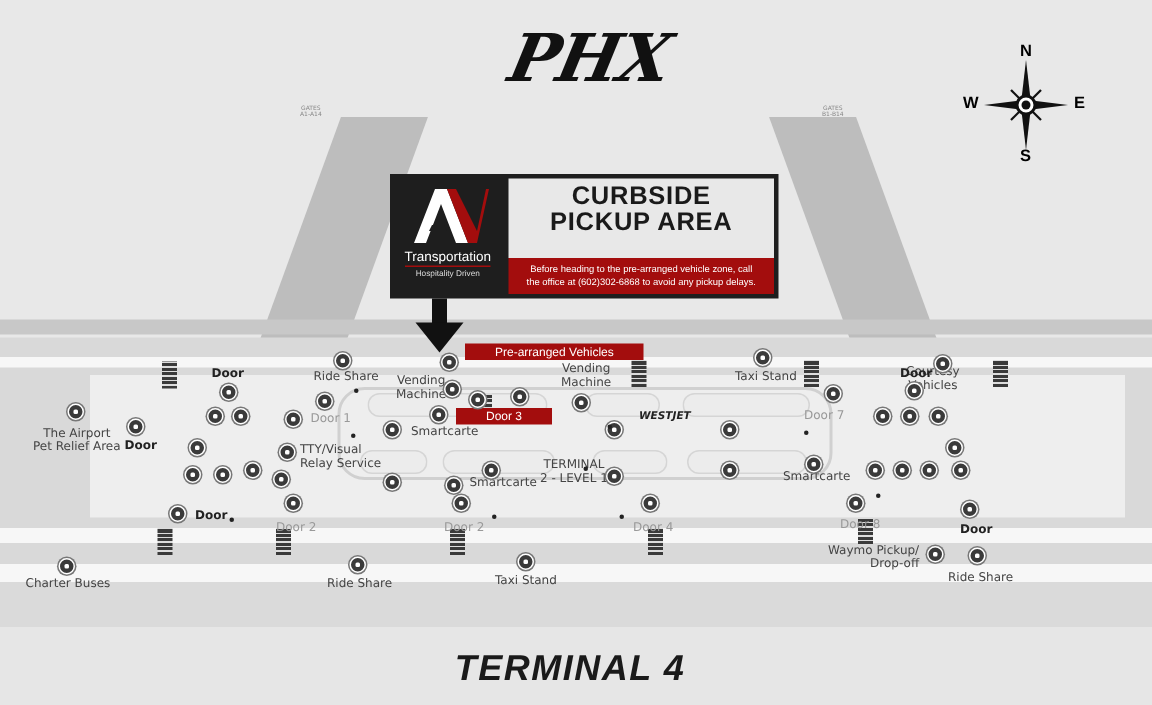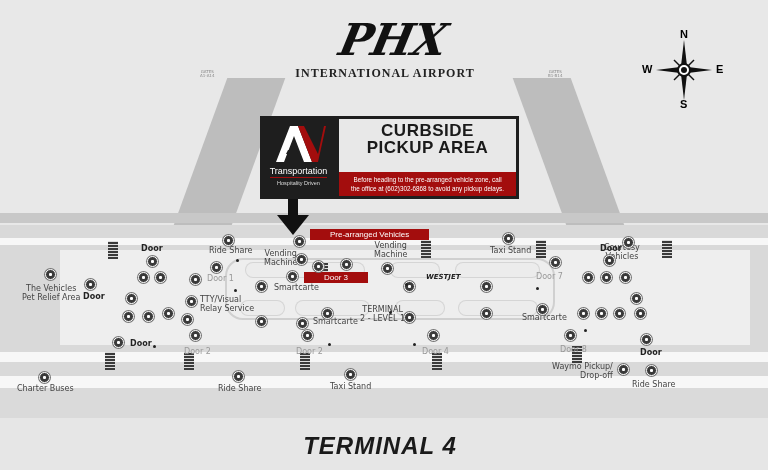--- a/index.html
+++ b/index.html
@@ -51,21 +51,20 @@
 <div class="stripes" style="left:536px;top:240px;"></div>
 <div class="stripes" style="left:662px;top:240px;"></div>
 <div class="stripes" style="left:105px;top:352px;"></div>
 <div class="stripes" style="left:184px;top:352px;"></div>
 <div class="stripes" style="left:300px;top:352px;"></div>
 <div class="stripes" style="left:432px;top:352px;"></div>
 <div class="stripes" style="left:572px;top:345px;"></div>
 
 <div class="abs" style="left:318px;top:18px;width:150px;height:44px;font-family:'DejaVu Serif',serif;font-weight:bold;font-style:italic;font-size:44px;letter-spacing:-1px;color:#111;transform:skewX(-12deg);text-align:center;line-height:44px;">PHX</div>
 <div class="abs" style="left:270px;top:66px;width:230px;text-align:center;font-family:'Liberation Serif',serif;color:#222;">
-  <div style="font-size:12px;font-weight:bold;text-transform:uppercase;letter-spacing:1px;line-height:14px;">International Airport</div>
 </div>
 
 <div class="lbl" style="left:200px;top:70px;font-size:4px;color:#888;">
     <div>GATES</div>
     <div>A1-A14</div>
   </div>
 <div class="lbl" style="left:548px;top:70px;font-size:4px;color:#888;">
     <div>GATES</div>
     <div>B1-B14</div>
   </div>
@@ -126,21 +125,21 @@
   </div>
 <div class="lbl" style="left:374px;top:242px;">
     <div>Vending</div>
     <div>Machine</div>
   </div>
 <div class="lbl" style="left:490px;top:247px;">Taxi Stand</div>
 <div class="lbl dark" style="left:600px;top:245px;">Door</div>
 <div class="lbl grey" style="left:207px;top:275px;">Door 1</div>
 <div class="lbl grey" style="left:536px;top:273px;">Door 7</div>
 <div class="lbl" style="left:22px;top:285px;">
-    <div>The Vehicles</div>
+    <div>The Airport</div>
     <div>Pet Relief Area</div>
   </div>
 <div class="lbl dark" style="left:83px;top:293px;">Door</div>
 <div class="lbl dark" style="left:426px;top:274px;font-style:italic;font-size:7px;">WESTJET</div>
 <div class="lbl" style="left:274px;top:284px;">Smartcarte</div>
 <div class="lbl" style="left:313px;top:318px;">Smartcarte</div>
 <div class="lbl" style="left:522px;top:314px;">Smartcarte</div>
 <div class="lbl" style="left:200px;top:296px;text-align:left;">
     <div>TTY/Visual</div>
     <div>Relay Service</div>

